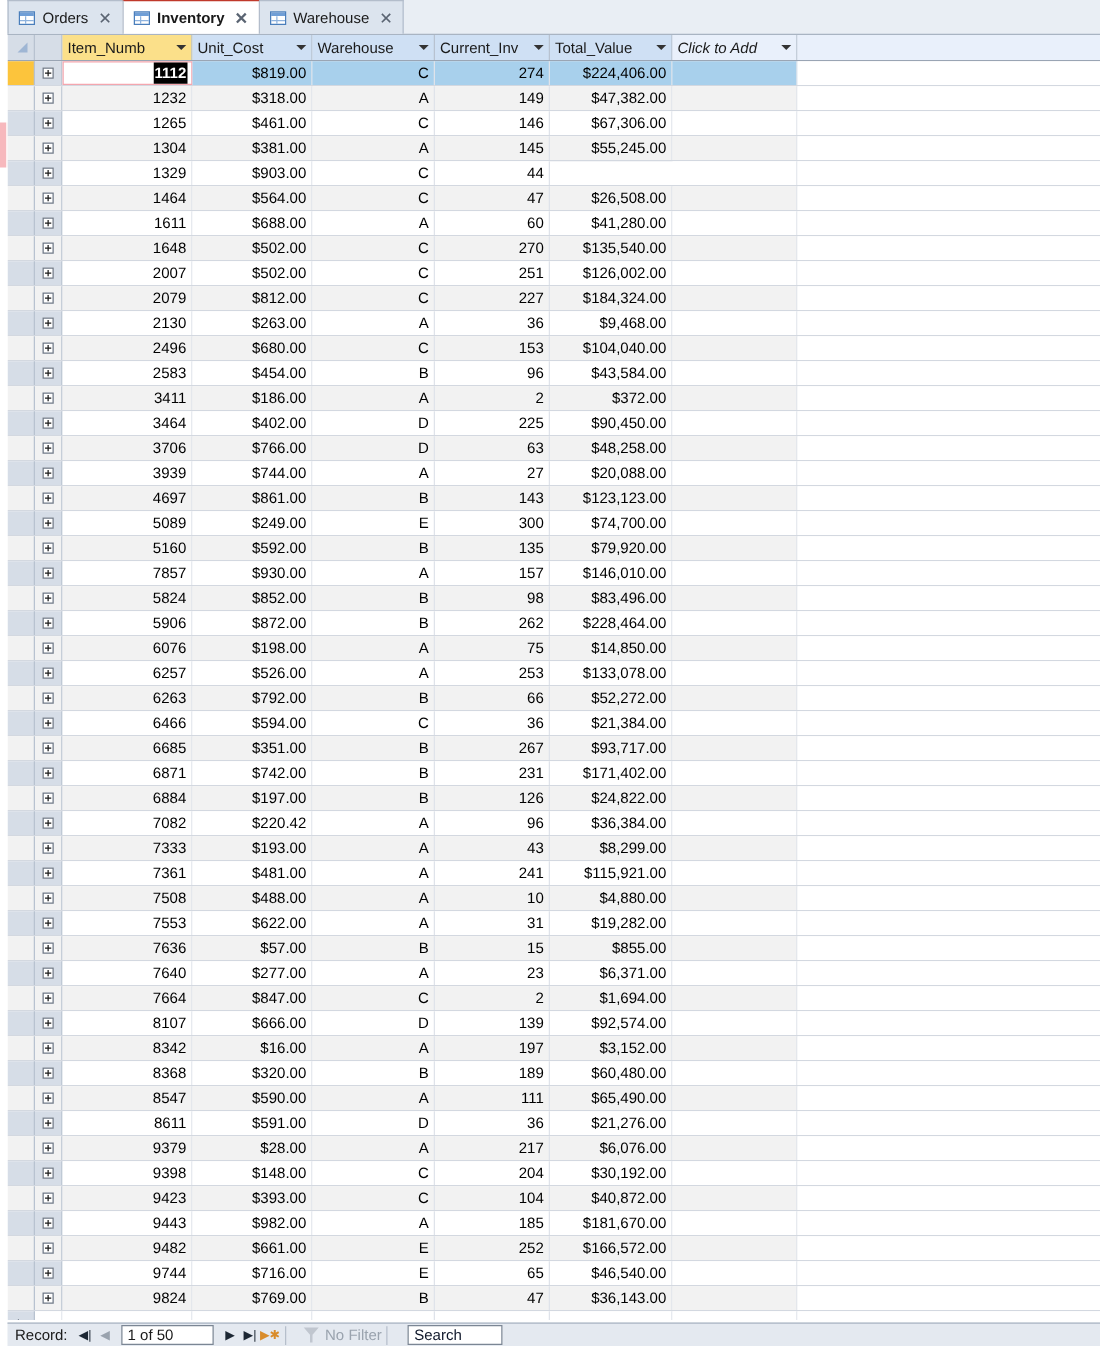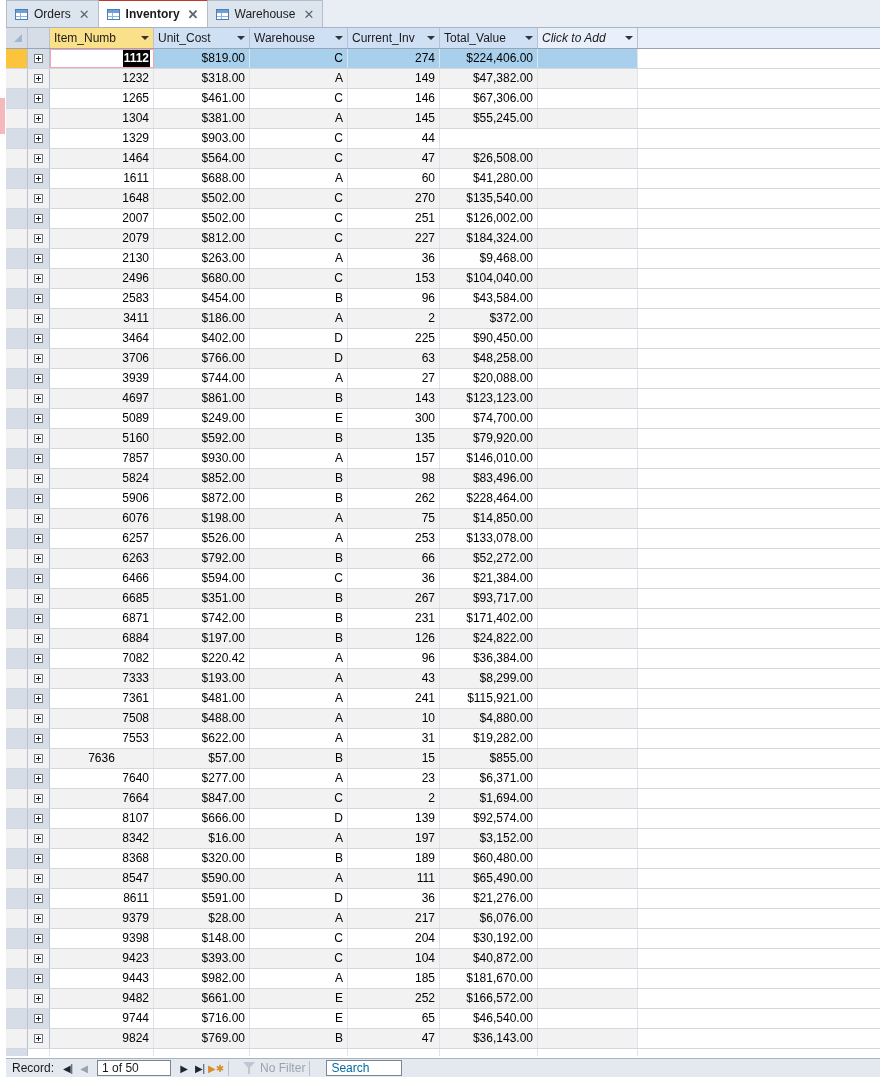--- a/index.html
+++ b/index.html
@@ -301,21 +301,21 @@
   }
   .searchbox {
     width: 76px; height: 16px;
     background: #ffffff;
     border: 1px solid #7b8694;
     box-sizing: border-box;
     display: flex; align-items: center;
     padding-left: 4px;
     margin-left: 12px;
     font-size: 12px;
-    color: #0369a1;
+    color: #0f172a;
   }
   .vsep { width: 1px; height: 15px; background: #b6bfcb; margin: 0 4px; }
 </style>
 </head>
 <body>
 
 <div id="left-edge">
   <div id="left-edge-marker"></div>
   <div id="left-edge-line"></div>
 </div>
@@ -1174,21 +1174,21 @@
           <span>$19,282.00</span>
         </div>
         <div class="cell" style="width: 100px;"></div>
         <div class="cell tail" style="width: 242px;"></div>
       </div>
       <div class="row alt">
         <div class="cell sel-marker" style="width: 22px;"></div>
         <div class="cell expander" style="width: 22px;">
           <span class="plusbox"></span>
         </div>
-        <div class="cell num" style="width: 104px; justify-content: center;">
+        <div class="cell num" style="width: 104px;">
           <span>7636</span>
         </div>
         <div class="cell num" style="width: 96px;">
           <span>$57.00</span>
         </div>
         <div class="cell num" style="width: 98px;">
           <span>B</span>
         </div>
         <div class="cell num" style="width: 92px;">
           <span>15</span>

